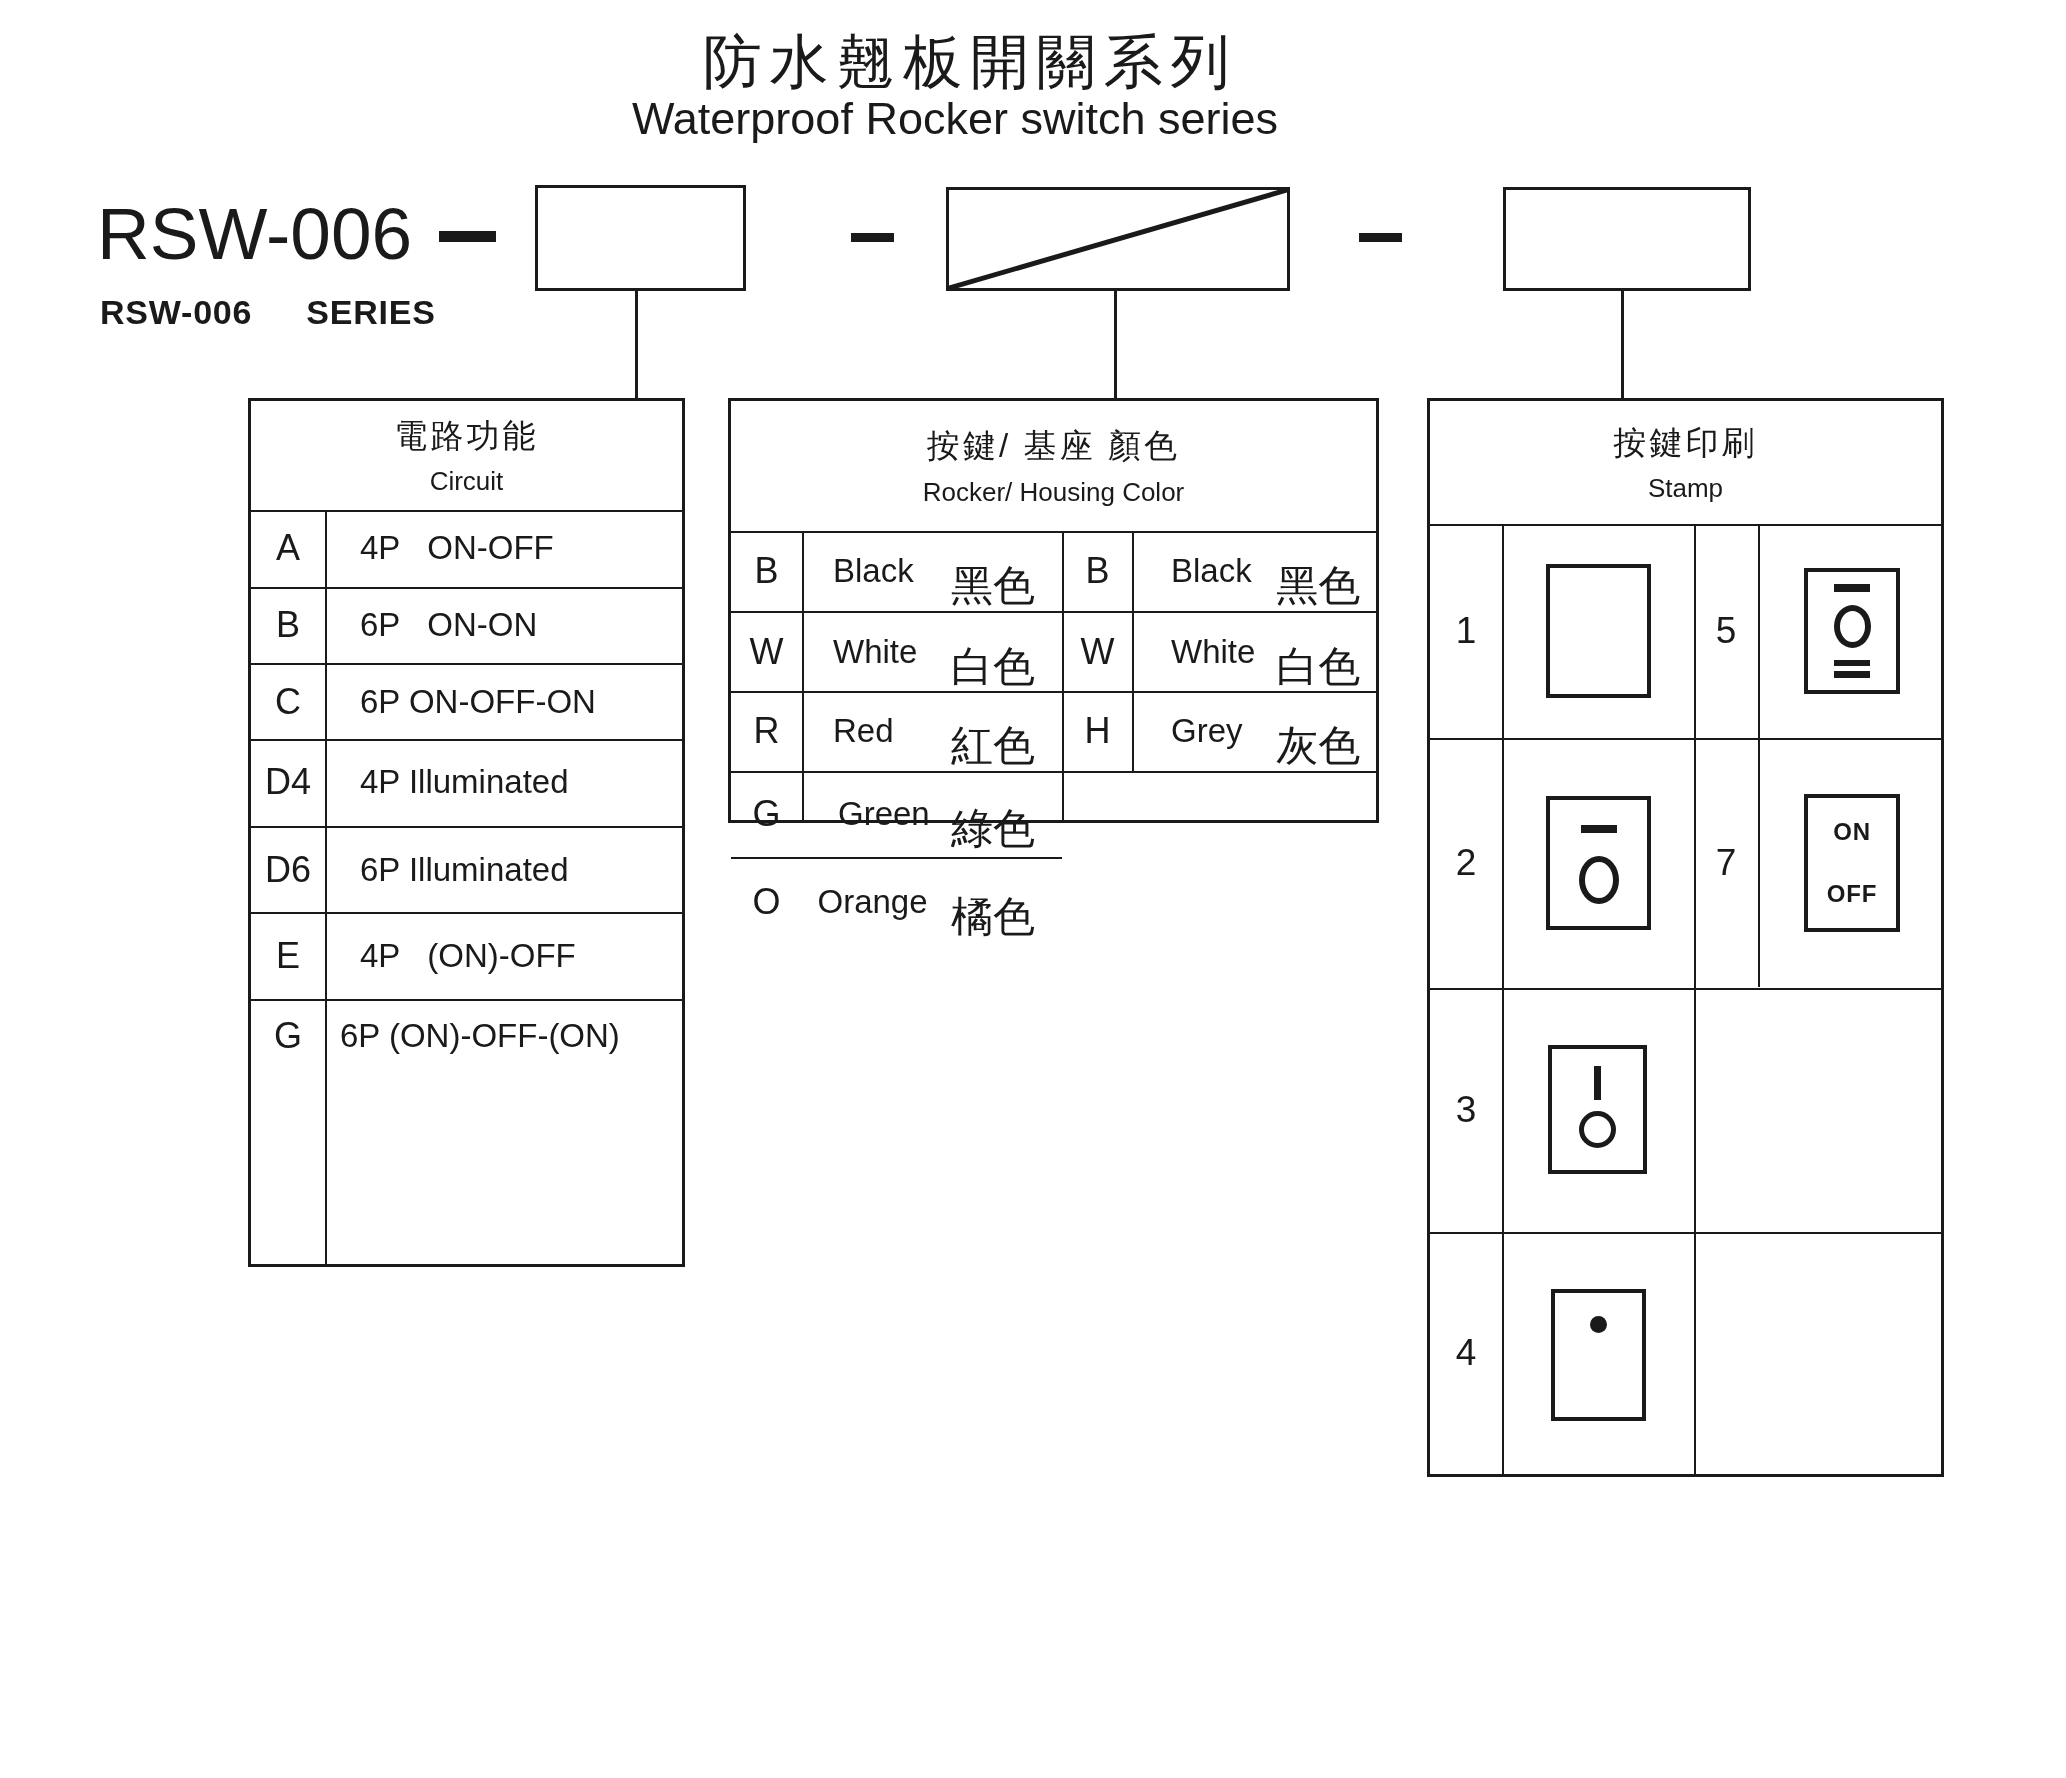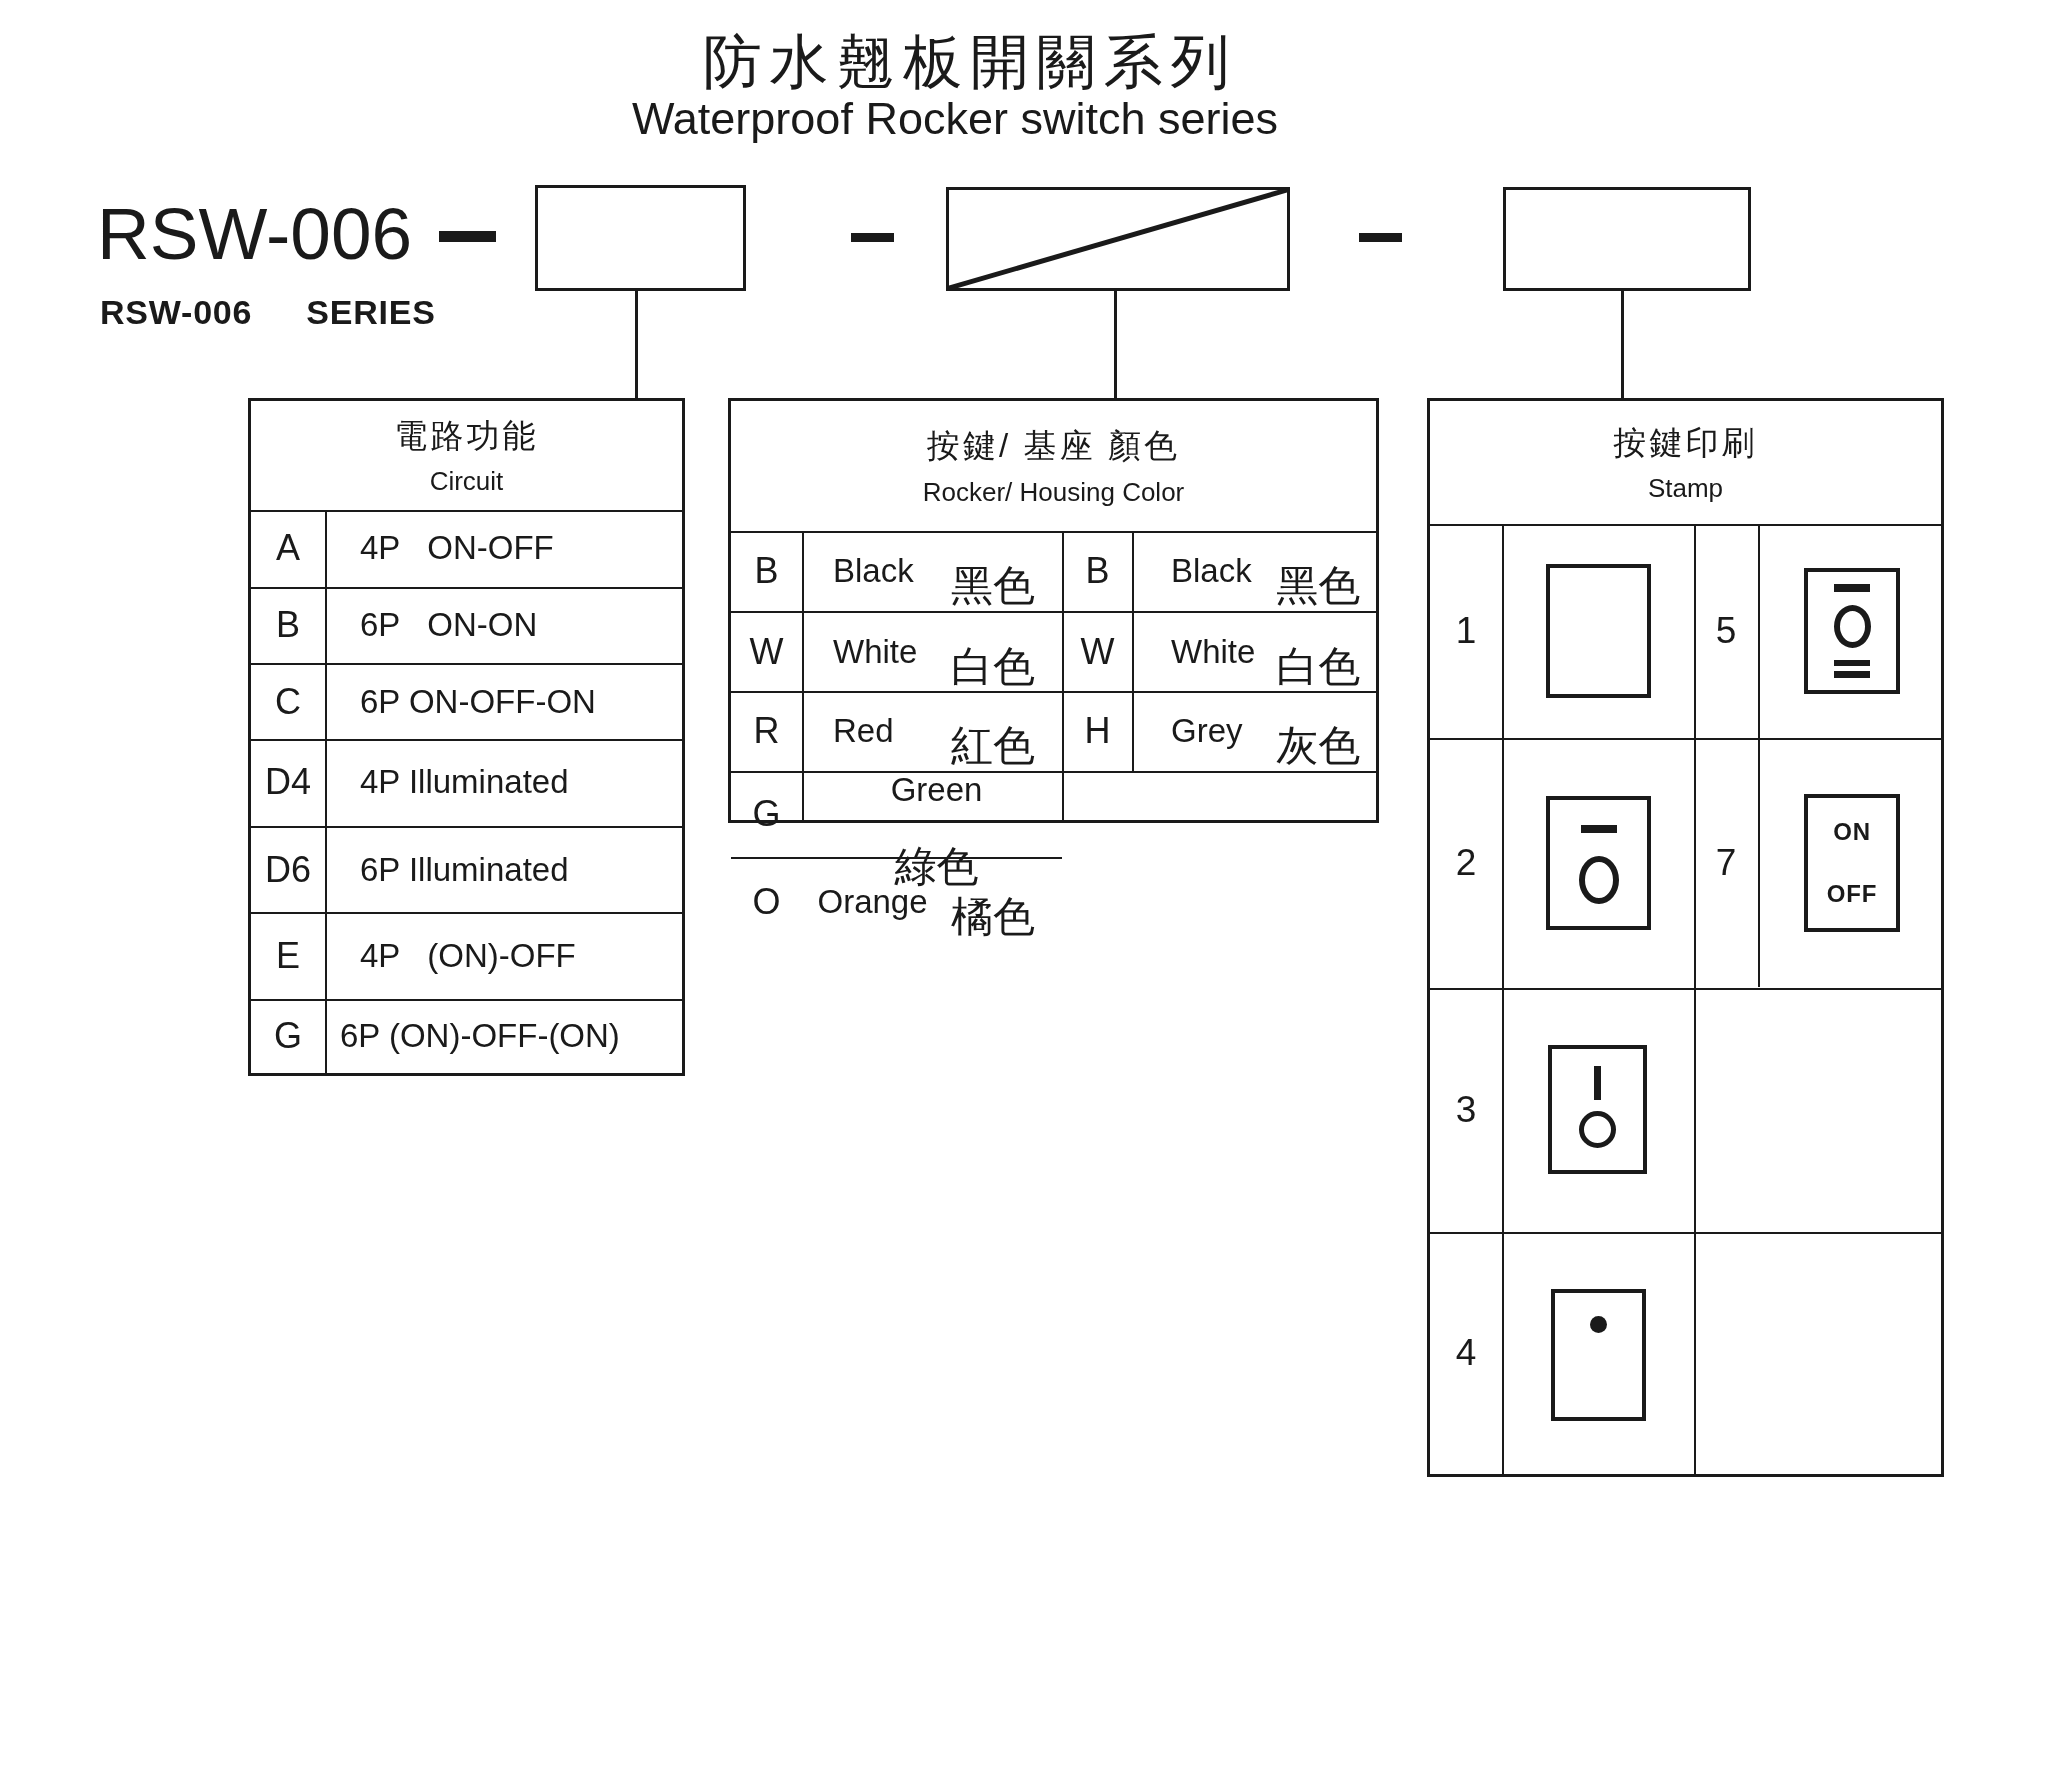--- a/index.html
+++ b/index.html
@@ -56,21 +56,21 @@
 
   <div class="abs" style="left:100px;top:293px;display:flex;gap:54px;font-size:34px;font-weight:700;letter-spacing:0.8px;">
     <span>RSW-006</span>
     <span>SERIES</span>
   </div>
 
   <div class="vl" style="left:635px;top:291px;height:109px;width:3.1px;"></div>
   <div class="vl" style="left:1114px;top:291px;height:109px;width:3.1px;"></div>
   <div class="vl" style="left:1621px;top:291px;height:109px;width:3.1px;"></div>
 
-  <div class="tbl" style="left:248px;top:398px;width:437px;height:678px;">
+  <div class="tbl" style="left:248px;top:398px;width:437px;height:869px;">
     <div class="hdr" style="top:0;height:109px;">
       <span class="zh">電路功能</span>
       <span class="en">Circuit</span>
     </div>
 
     <div class="hl" style="left:0;right:0;top:109px;"></div>
     <div class="hl" style="left:0;right:0;top:186px;"></div>
     <div class="hl" style="left:0;right:0;top:262px;"></div>
     <div class="hl" style="left:0;right:0;top:338px;"></div>
     <div class="hl" style="left:0;right:0;top:425px;"></div>
@@ -118,21 +118,21 @@
     <div class="name-cell" style="left:71px;width:259px;top:210px;height:81px;padding:0 26px 0 31px;">
       <span class="desc">White</span>
       <span class="cjk">白色</span>
     </div>
     <div class="cell letter" style="left:0;width:71px;top:290px;height:80px;">R</div>
     <div class="name-cell" style="left:71px;width:259px;top:290px;height:80px;padding:0 26px 0 31px;">
       <span class="desc">Red</span>
       <span class="cjk">紅色</span>
     </div>
     <div class="cell letter" style="left:0;width:71px;top:370px;height:85px;">G</div>
-    <div class="name-cell" style="left:71px;width:259px;top:370px;height:85px;padding:0 26px 0 36px;flex-direction:column;">
+    <div class="name-cell" style="left:71px;width:259px;top:370px;height:85px;padding:0 26px 0 36px;">
       <span class="desc">Green</span>
       <span class="cjk">綠色</span>
     </div>
     <div class="cell letter" style="left:0;width:71px;top:456px;height:89px;">O</div>
     <div class="name-cell" style="left:71px;width:259px;top:456px;height:89px;padding:0 26px 0 15.5px;">
       <span class="desc">Orange</span>
       <span class="cjk">橘色</span>
     </div>
 
     <div class="cell letter" style="left:331px;width:71px;top:130px;height:80px;">B</div>

